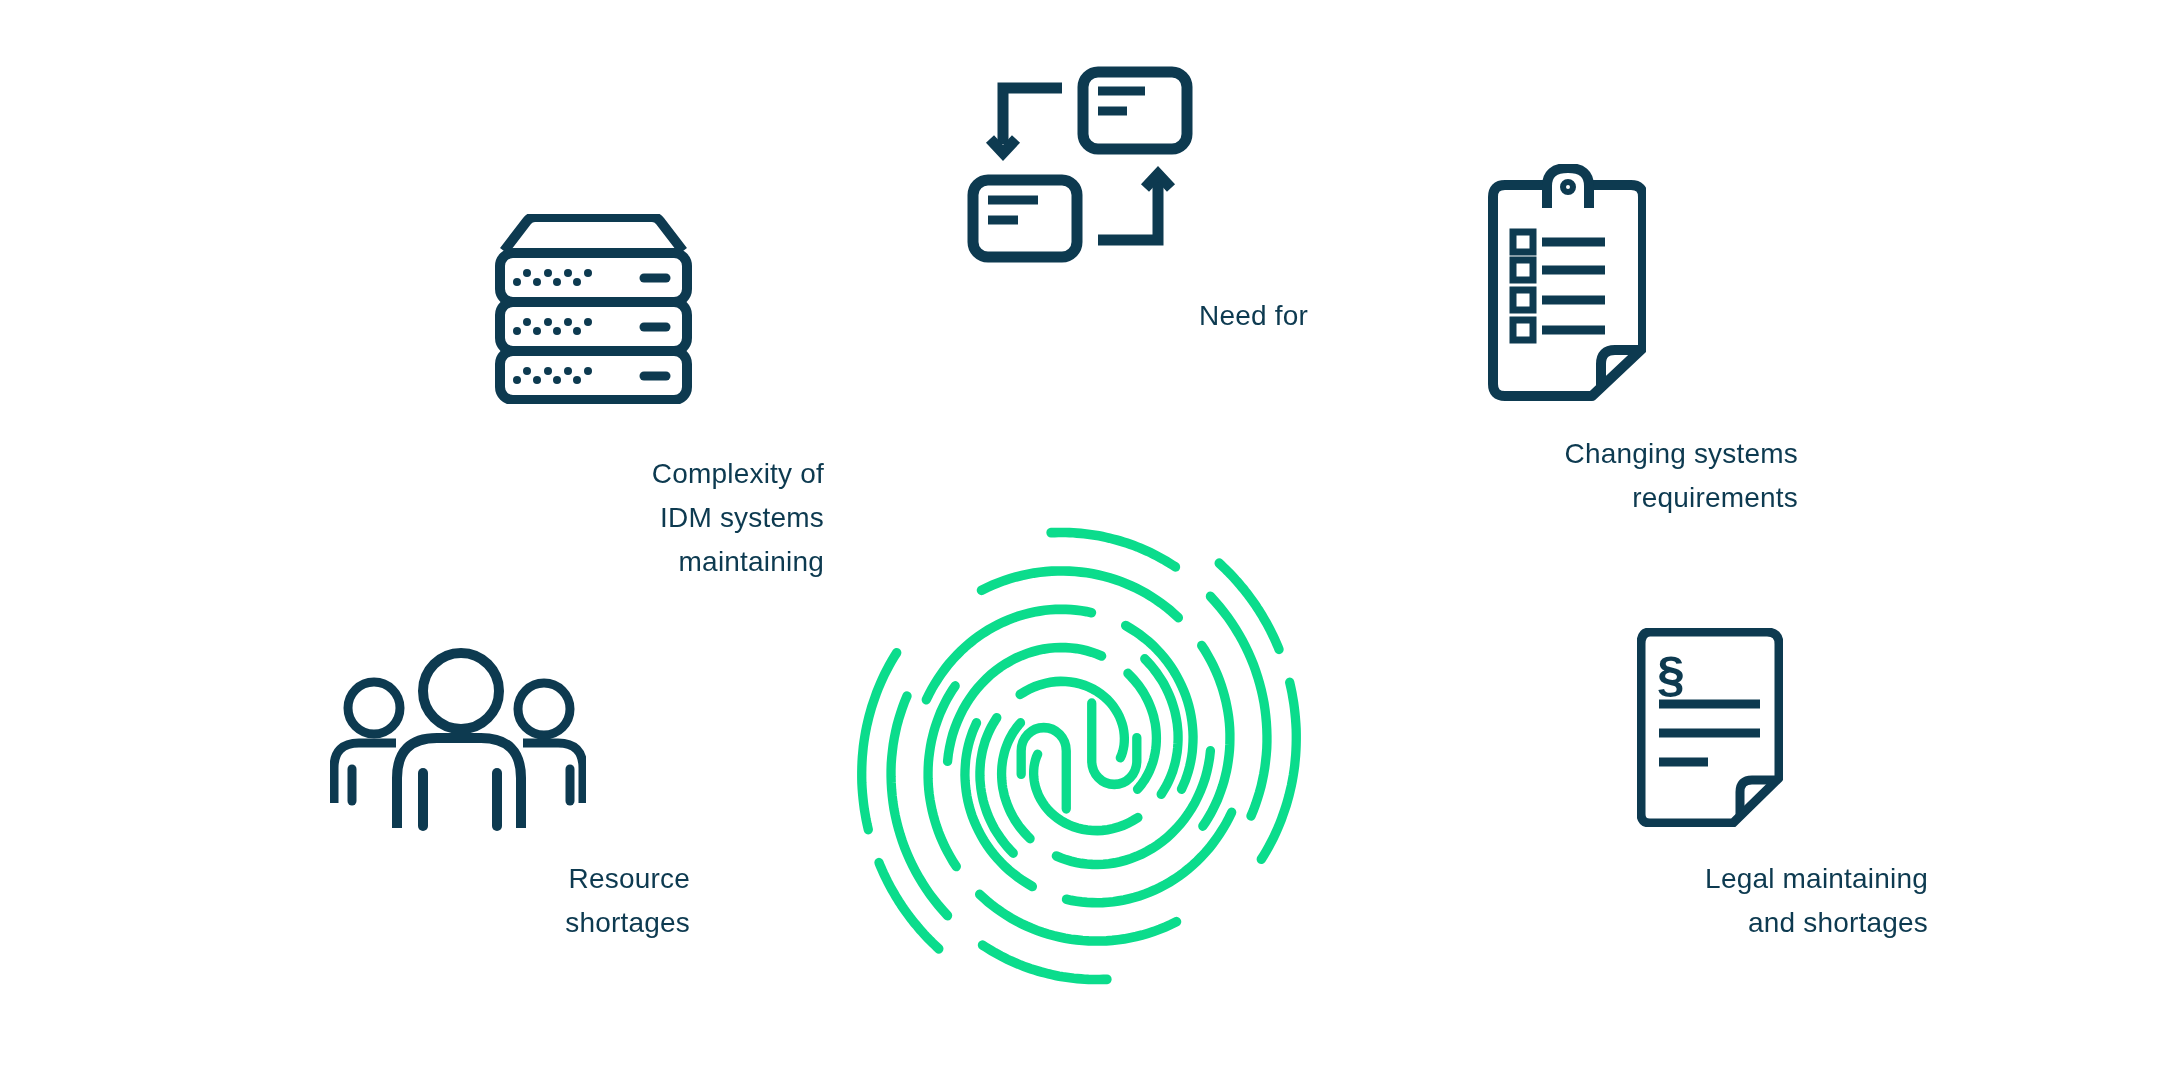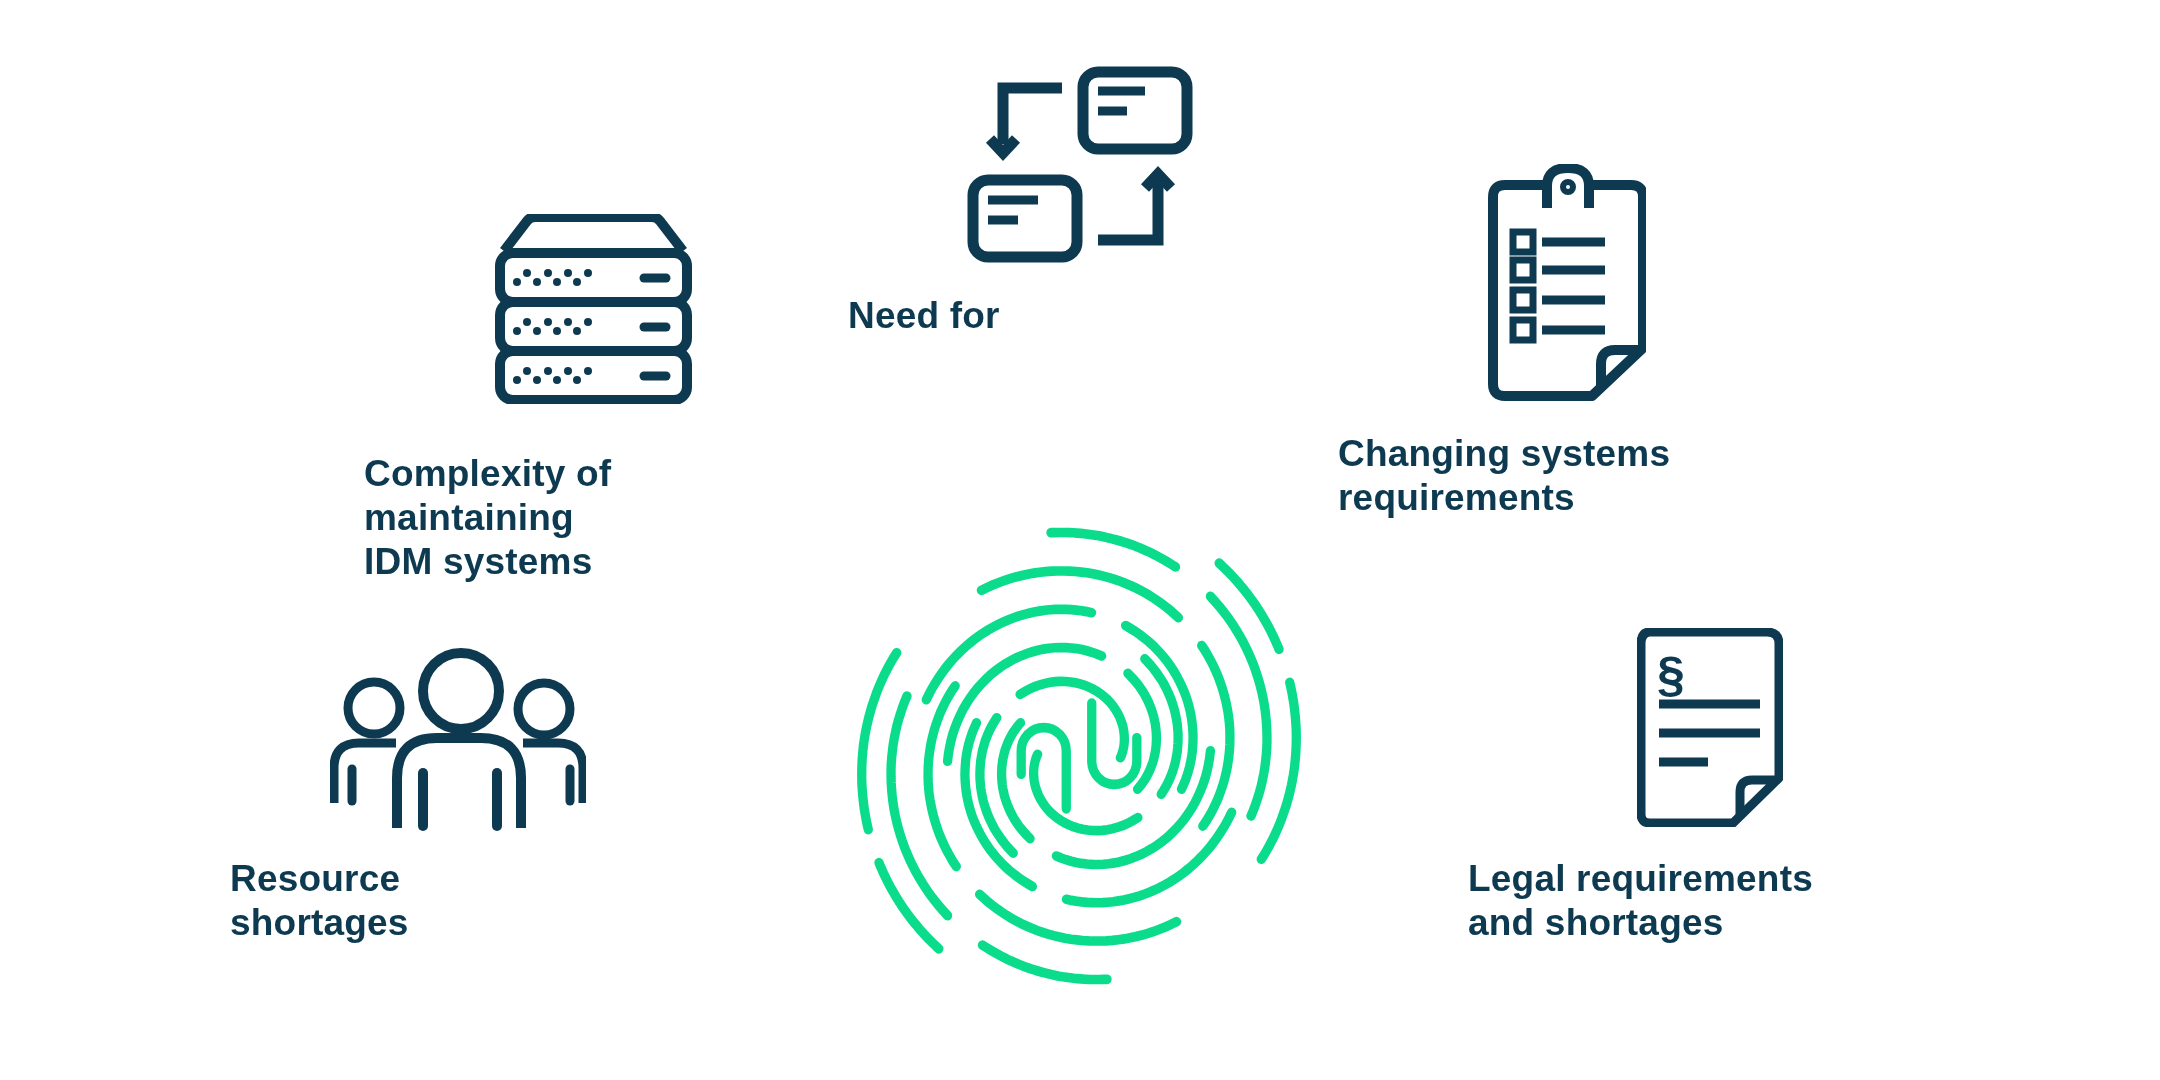--- a/index.html
+++ b/index.html
@@ -1,21 +1,21 @@
 <!DOCTYPE html>
 <html style="--ink: #0d3a50; --accent: #0bdc8c;"><head>
 <meta charset="utf-8">
 <style>
   :root{ --ink:#0d3a50; --accent:#0bdc8c; --bg:#ffffff; }
   html,body{ margin:0; padding:0; background:var(--bg); }
   #canvas{ position:relative; width:2160px; height:1080px; background:var(--bg);
            overflow:hidden; font-family:"Liberation Sans", sans-serif; }
   .abs{ position:absolute; }
-  .label{ color:var(--ink); font-weight:700; font-size:37px; line-height:44px;
-          text-align:left; width:460px; letter-spacing:0.2px; }
+  .label{ color:var(--ink); font-weight:400; font-size:28px; line-height:44px;
+          text-align:right; width:460px; letter-spacing:0.2px; }
   .label span{ display:block; }
   svg{ display:block; }
   .ink{ stroke:var(--ink); fill:none; }
 </style>
 </head>
 <body>
 
 <div id="canvas">
 
   <svg class="abs" style="left:494px;top:214px" width="200" height="190" viewBox="0 0 200 190">
@@ -58,22 +58,22 @@
       </g>
     </g>
     <g class="ink" stroke-width="9" stroke-linecap="round">
       <path d="M 150 64 H 172"></path>
         <path d="M 150 113 H 172"></path>
         <path d="M 150 162 H 172"></path>
     </g>
   </svg>
   <div class="abs label" style="left:364px;top:452px">
     <span>Complexity of</span>
+    <span>IDM systems</span>
     <span>maintaining</span>
-    <span>IDM systems</span>
   </div>
 
   <svg class="abs" style="left:966px;top:64px" width="228" height="200" viewBox="0 0 228 200">
     <g class="ink" stroke-width="11">
       <rect x="117" y="8" width="104" height="77" rx="15"></rect>
       <rect x="7" y="116" width="104" height="77" rx="15"></rect>
       <path d="M 96 24 H 37 V 80"></path>
       <path d="M 24 75 L 37 89 L 50 75"></path>
       <path d="M 132 176 H 192 V 118"></path>
       <path d="M 179 124 L 192 110 L 205 124"></path>
@@ -137,21 +137,21 @@
     <path class="ink" stroke-width="9" stroke-linejoin="round" d="M 13 4 H 130 Q 142 4 142 16 V 150 L 96 195 H 13 Q 4 195 4 186 V 16 Q 4 4 13 4"></path>
     <path class="ink" stroke-width="9" d="M 138 152 H 115 Q 103 152 103 164 V 188"></path>
     <text x="20" y="64" font-size="50" font-weight="700" fill="#0d3a50" font-family="Liberation Sans, sans-serif">§</text>
     <g class="ink" stroke-width="9">
       <path d="M 22 76 H 123"></path>
         <path d="M 22 105 H 123"></path>
         <path d="M 22 134 H 71"></path>
     </g>
   </svg>
   <div class="abs label" style="left:1468px;top:857px">
-    <span>Legal requirements</span>
+    <span>Legal maintaining</span>
     <span>and shortages</span>
   </div>
 
   <svg id="fp" class="abs" style="left:834px;top:502px" width="490" height="508" viewBox="0 0 500 500" preserveAspectRatio="none">
       <path d="M292.2 251.7 L293.5 248.9 L294.5 245.9 L295.3 242.7 L295.9 239.5 L296.2 236.1 L296.3 232.6 L296.1 229.1 L295.7 225.5 L295.0 221.9 L294.0 218.3 L292.7 214.7 L291.2 211.1 L289.3 207.6 L287.1 204.1 L284.7 200.8 L282.0 197.6 L279.0 194.5 L275.7 191.6 L272.2 188.9 L268.4 186.4 L264.4 184.2 L260.2 182.2 L255.8 180.4 L251.1 179.0 L246.4 177.9 L241.5 177.1 L236.4 176.7 L231.3 176.6 L226.1 176.8 L220.8 177.5 L215.6 178.5 L210.3 179.9 L205.1 181.7 L199.9 183.9 L194.9 186.5 L189.9 189.4 " fill="none" stroke="#0bdc8c" stroke-width="9.5" stroke-linecap="round"></path>
       <path d="M166.1 212.4 L164.1 215.4 L162.2 218.4 L160.4 221.6 L158.7 224.9 L157.1 228.3 L155.7 231.7 L154.3 235.2 L153.2 238.8 L152.1 242.5 L151.2 246.2 L150.5 250.0 L149.8 253.8 L149.4 257.7 L149.1 261.7 L148.9 265.6 L148.9 269.6 L149.0 273.6 L149.4 277.7 L149.8 281.7 L150.5 285.8 L151.3 289.8 L152.2 293.9 L153.4 297.9 L154.7 301.9 L156.1 305.8 L157.8 309.8 L159.6 313.7 L161.5 317.5 L163.6 321.3 L165.9 325.0 L168.4 328.6 L171.0 332.2 L173.7 335.7 L176.6 339.1 L179.7 342.4 L182.9 345.6 " fill="none" stroke="#0bdc8c" stroke-width="9.5" stroke-linecap="round"></path>
       <path d="M309.7 282.6 L311.7 280.4 L313.6 278.1 L315.4 275.6 L317.2 273.1 L318.8 270.5 L320.4 267.7 L321.8 264.9 L323.1 262.0 L324.3 259.0 L325.4 255.9 L326.3 252.7 L327.1 249.5 L327.8 246.2 L328.3 242.8 L328.7 239.4 L328.9 236.0 L329.0 232.5 L328.9 229.0 L328.7 225.5 L328.3 221.9 L327.8 218.3 L327.0 214.8 L326.2 211.2 L325.1 207.6 L323.9 204.1 L322.5 200.6 L321.0 197.1 L319.3 193.7 L317.4 190.3 L315.4 187.0 L313.2 183.8 L310.9 180.6 L308.3 177.5 L305.7 174.5 L302.9 171.6 L299.9 168.7 " fill="none" stroke="#0bdc8c" stroke-width="9.5" stroke-linecap="round"></path>
       <path d="M273.1 151.6 L268.2 149.6 L263.2 147.9 L258.0 146.4 L252.8 145.2 L247.4 144.3 L241.9 143.7 L236.4 143.3 L230.8 143.2 L225.1 143.5 L219.5 144.0 L213.8 144.8 L208.1 145.9 L202.5 147.4 L196.9 149.1 L191.3 151.2 L185.8 153.5 L180.5 156.2 L175.2 159.2 L170.0 162.4 L165.0 166.0 L160.1 169.8 L155.4 174.0 L150.9 178.4 L146.6 183.0 L142.5 187.9 L138.7 193.1 L135.1 198.5 L131.7 204.1 L128.7 209.9 L125.9 215.9 L123.4 222.1 L121.2 228.4 L119.4 234.9 L117.9 241.6 L116.7 248.3 L115.9 255.2 " fill="none" stroke="#0bdc8c" stroke-width="9.5" stroke-linecap="round"></path>
       <path d="M354.6 282.6 L356.6 278.3 L358.5 274.0 L360.1 269.5 L361.6 265.0 L362.9 260.3 L364.0 255.6 L364.9 250.8 L365.6 245.9 L366.0 241.0 L366.3 236.0 L366.4 231.0 L366.2 226.0 L365.8 220.9 L365.2 215.8 L364.4 210.8 L363.4 205.7 L362.1 200.6 L360.6 195.6 L358.9 190.6 L356.9 185.7 L354.7 180.9 L352.3 176.1 L349.7 171.3 L346.9 166.7 L343.9 162.2 L340.6 157.8 L337.1 153.5 L333.5 149.3 L329.6 145.3 L325.6 141.4 L321.3 137.6 L316.9 134.1 L312.3 130.7 L307.6 127.5 L302.6 124.5 L297.6 121.6 " fill="none" stroke="#0bdc8c" stroke-width="9.5" stroke-linecap="round"></path>
       <path d="M262.8 108.9 L257.7 107.9 L252.5 107.1 L247.2 106.4 L241.9 105.9 L236.6 105.7 L231.2 105.6 L225.9 105.7 L220.4 106.1 L215.0 106.6 L209.6 107.4 L204.2 108.3 L198.8 109.5 L193.5 110.8 L188.1 112.4 L182.8 114.2 L177.6 116.1 L172.4 118.3 L167.3 120.7 L162.2 123.3 L157.2 126.0 L152.3 129.0 L147.5 132.2 L142.8 135.5 L138.2 139.1 L133.7 142.8 L129.4 146.7 L125.2 150.8 L121.1 155.0 L117.1 159.4 L113.4 164.0 L109.7 168.8 L106.3 173.7 L103.0 178.7 L99.8 183.9 L96.9 189.2 L94.2 194.6 " fill="none" stroke="#0bdc8c" stroke-width="9.5" stroke-linecap="round"></path>

